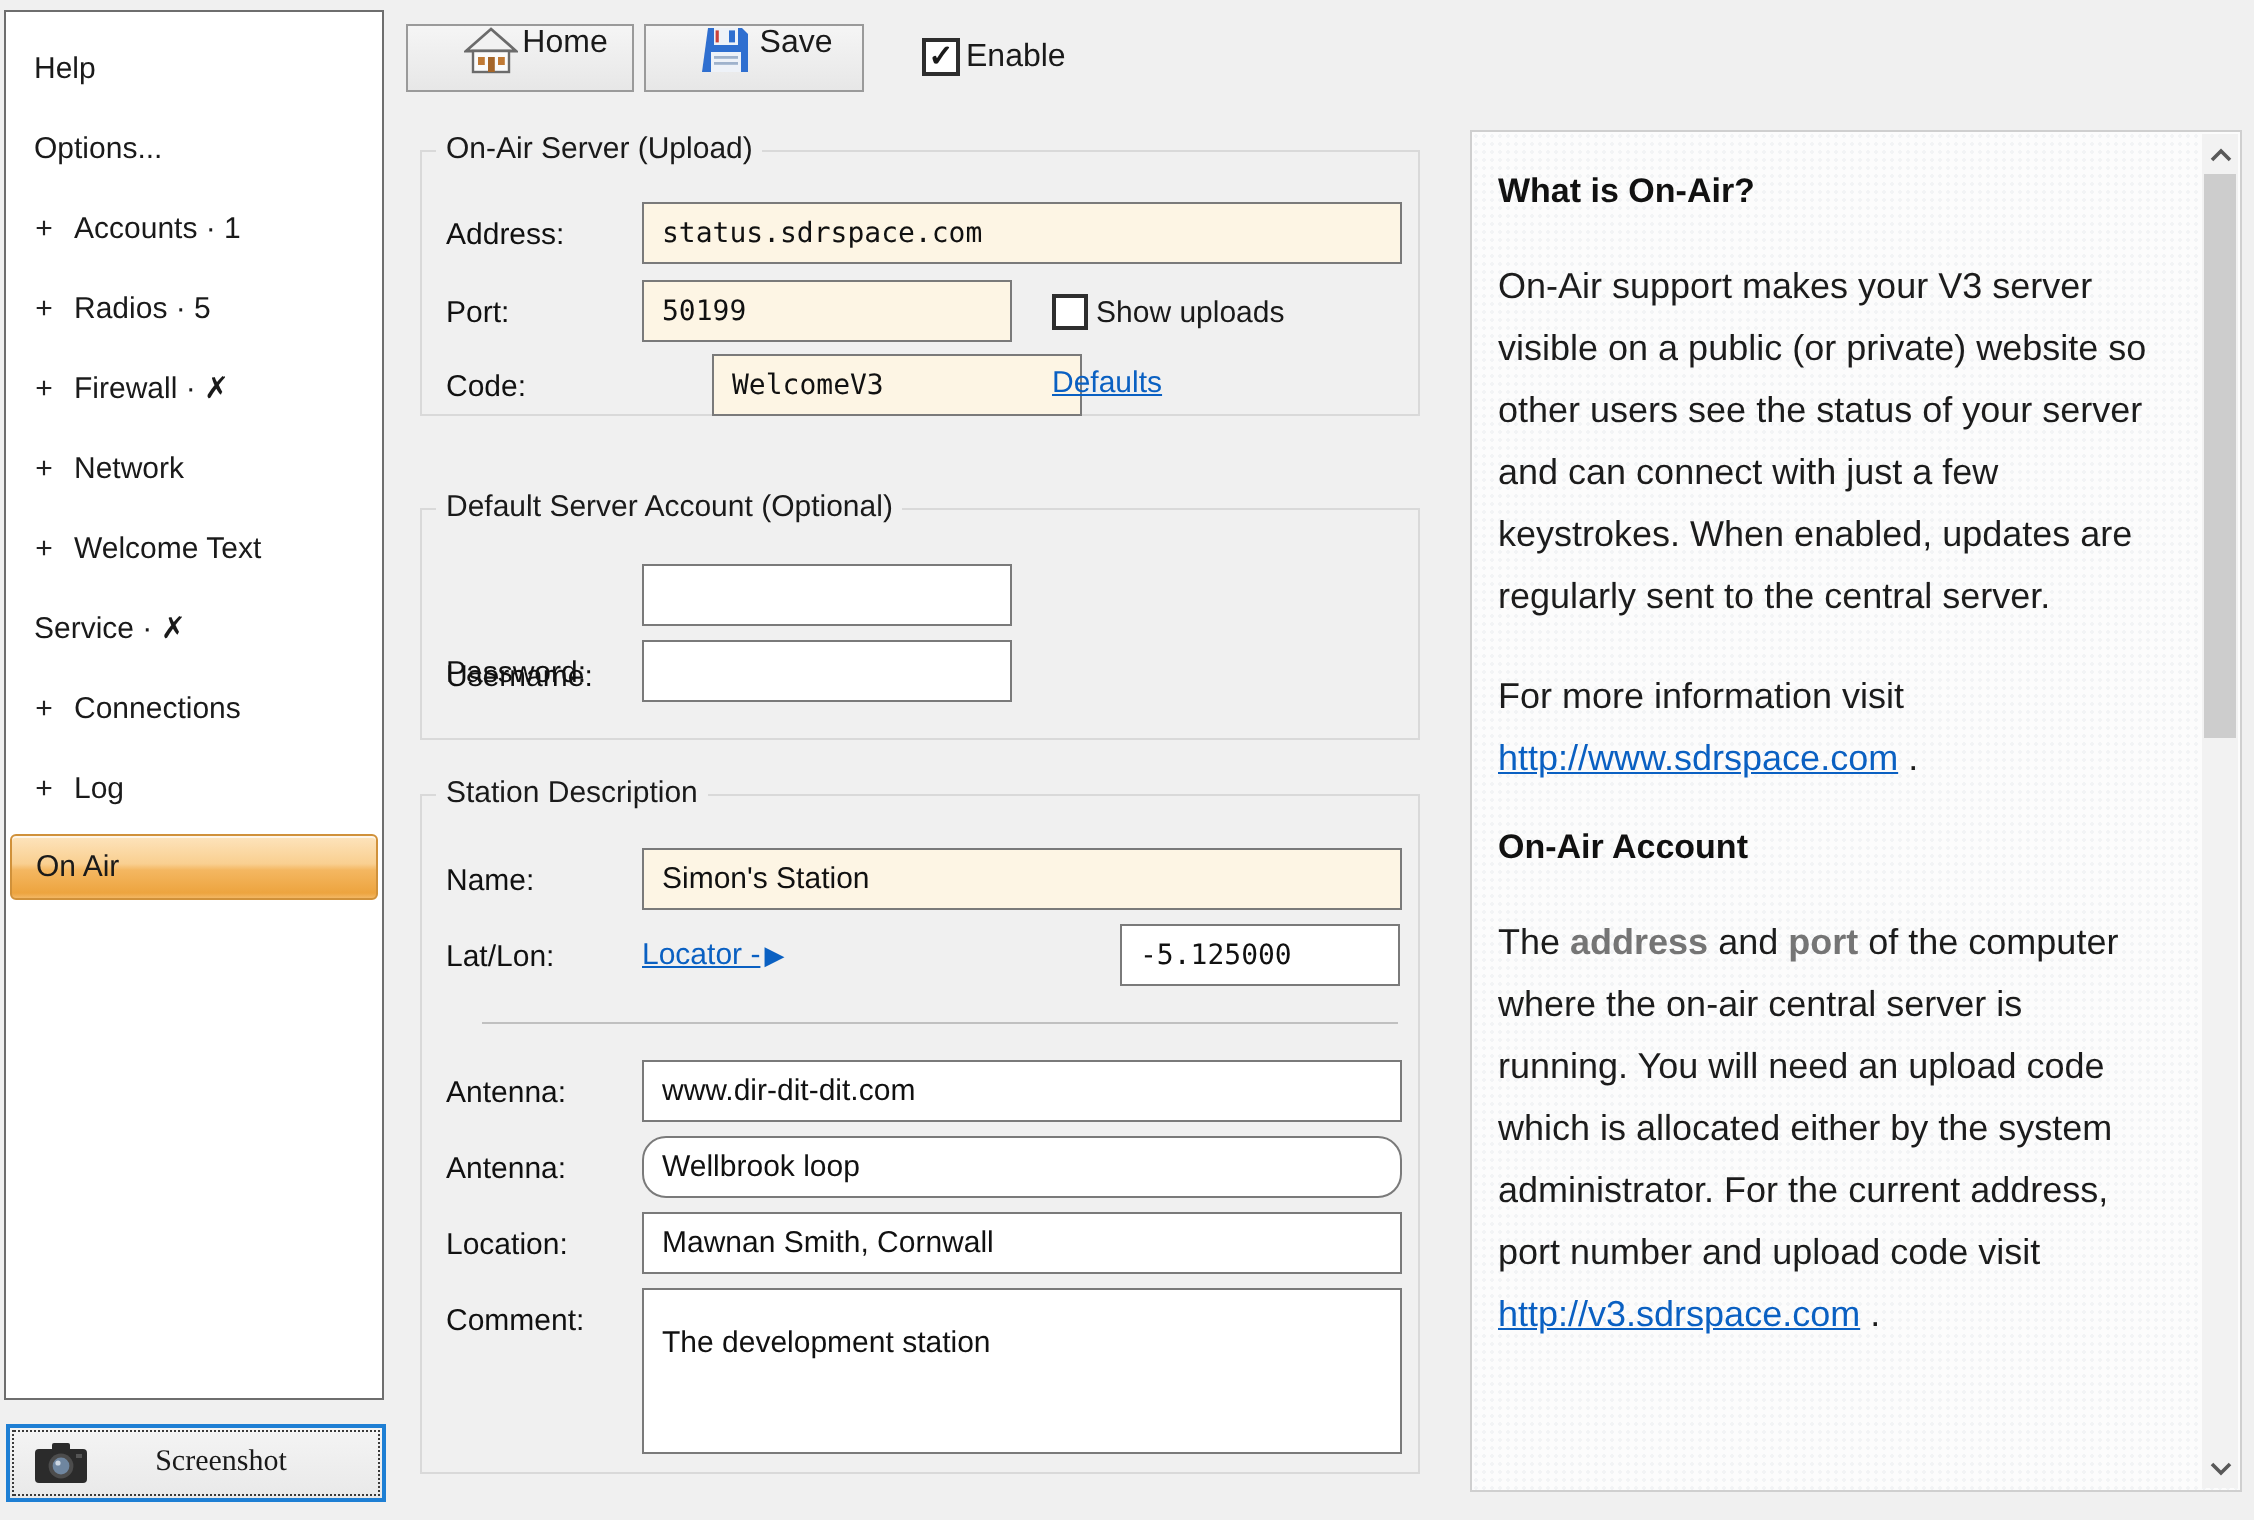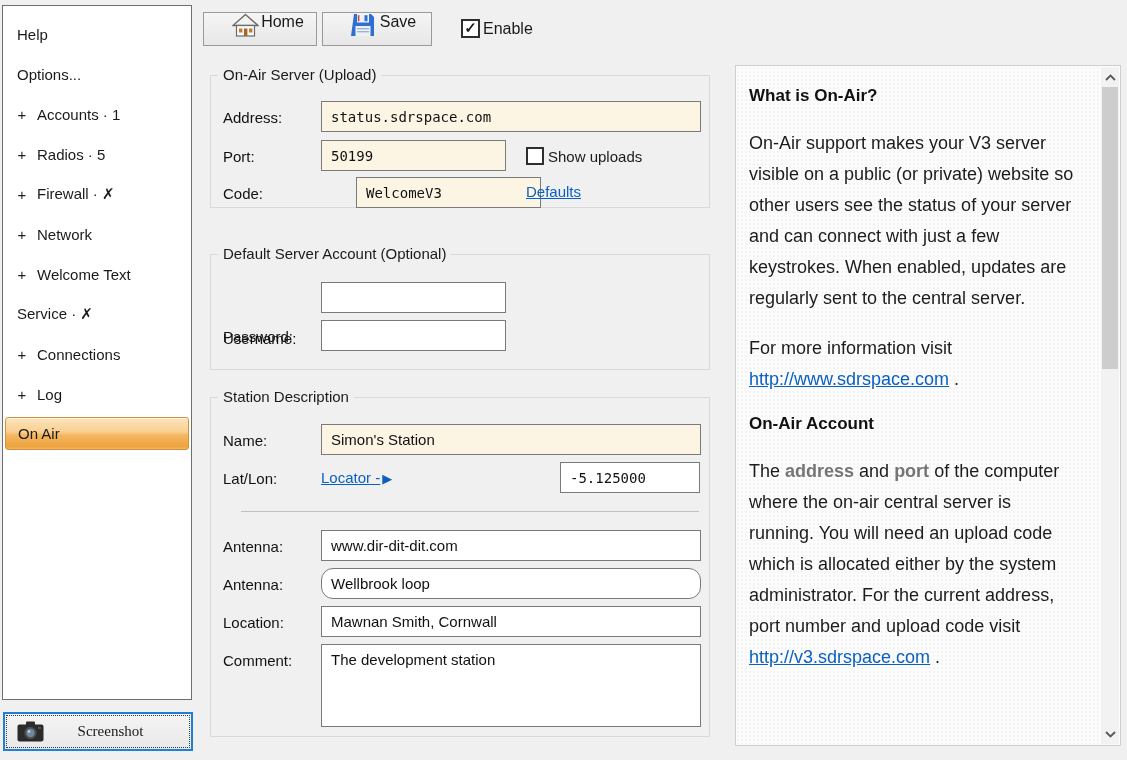--- a/index.html
+++ b/index.html
@@ -70,21 +70,21 @@
   #group-station { top: 397px; height: 340px; }
 
   .flabel { position: absolute; left: 12px; font-size: 15px; color: #111; }
   .tinput {
     position: absolute; height: 31px; border: 1px solid #7a7a7a; background: #ffffff;
     font-family: "Liberation Sans", sans-serif; font-size: 15px; color: #111;
     padding: 2px 9px;
   }
   .tinput.cream { background: #fdf5e4; }
   .tinput.mono { font-family: "DejaVu Sans Mono", monospace; font-size: 14px; }
-  textarea.tinput { resize: none; padding-top: 5px; line-height: 19px; }
+  textarea.tinput { resize: none; padding-top: 17px; line-height: 19px; }
   .link { font-size: 15px; color: #0a60c2; text-decoration: underline; cursor: pointer; }
   .link .arrow { text-decoration: none; display: inline-block; margin-left: 2px; font-size: 13px; }
   .hsep { position: absolute; height: 1px; background: #c0c0c0; }
   .inline-cb { position: absolute; display: flex; align-items: center; }
   .inline-cb .cb-label { font-size: 15px; margin-left: 4px; }
   .inline-cb .checkbox { width: 18px; height: 18px; }
 
   
   #help-panel {
     position: absolute; left: 735px; top: 65px; width: 386px; height: 681px;

